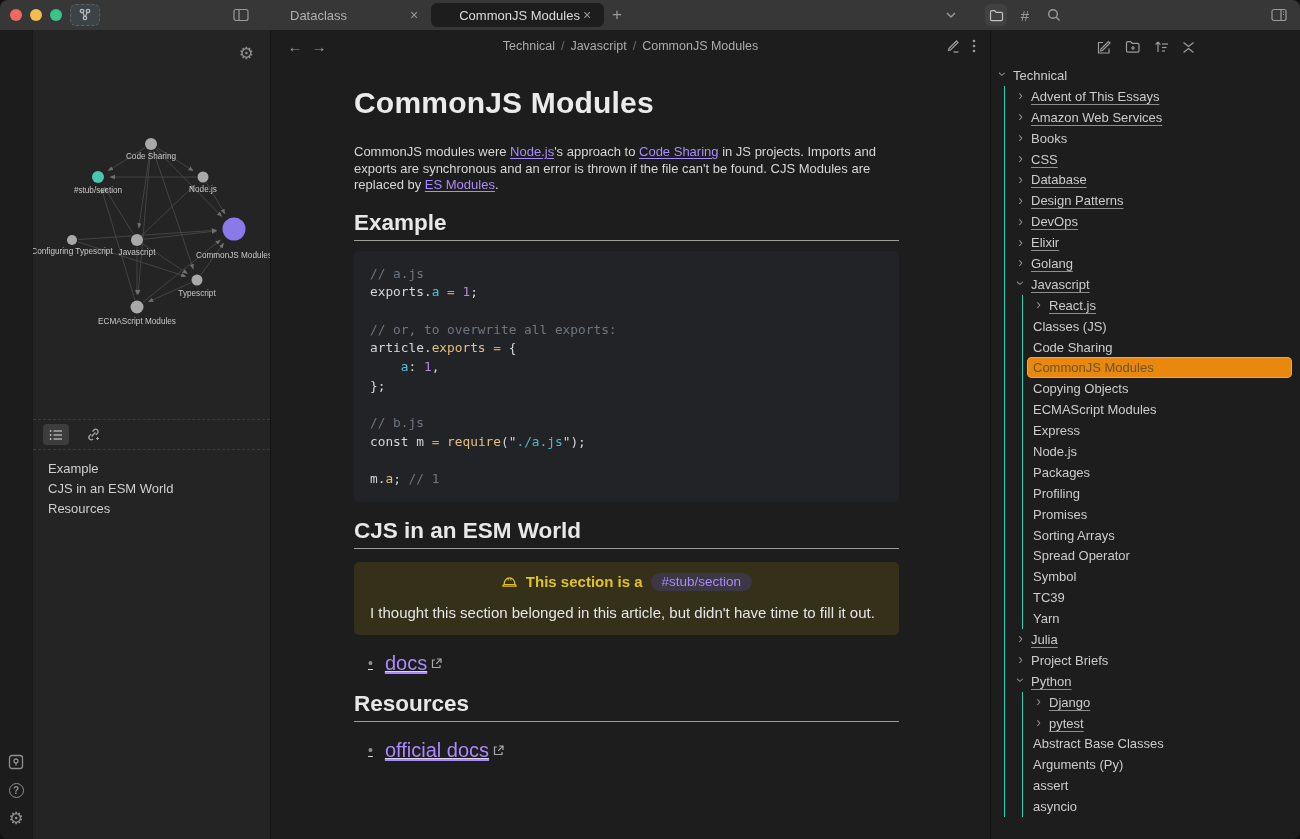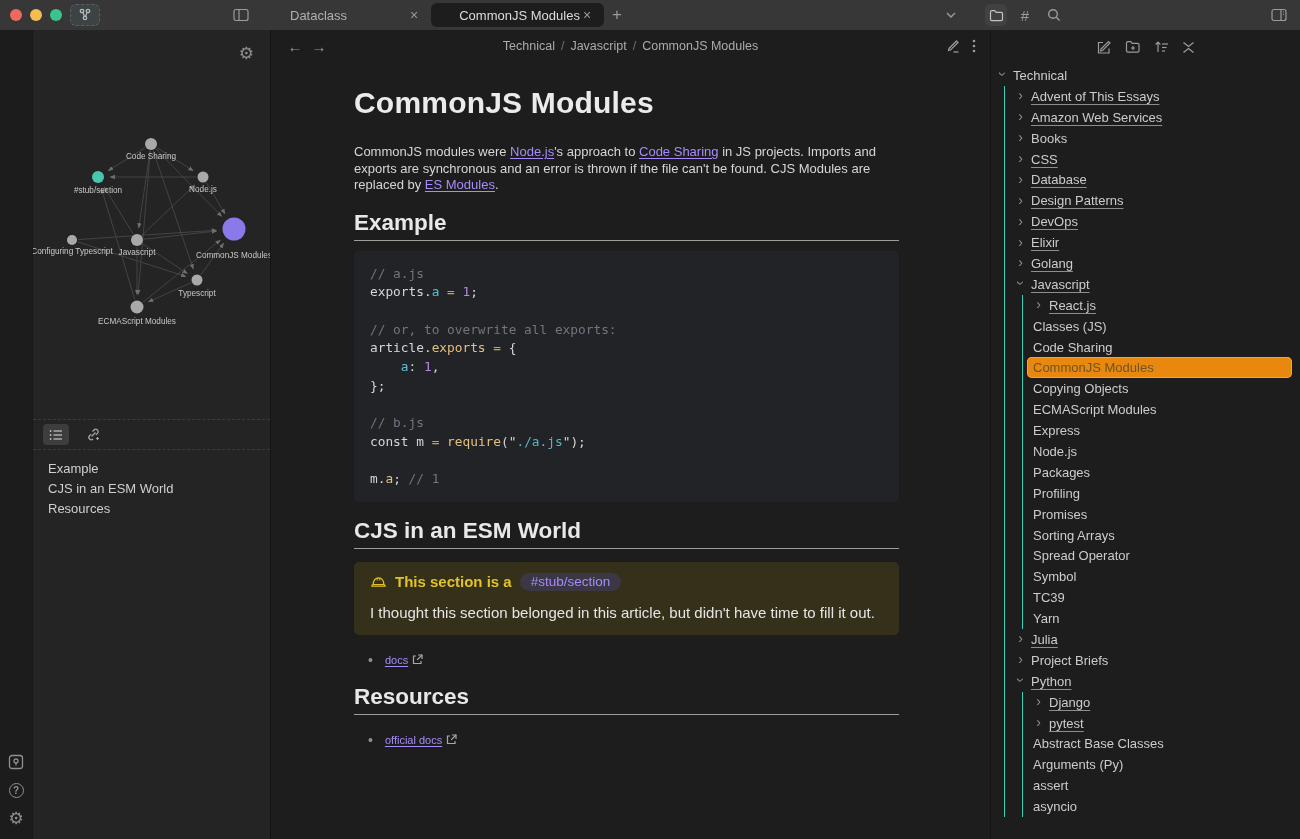--- a/index.html
+++ b/index.html
@@ -1,18 +1,18 @@
 <!DOCTYPE html>
 <html><head>
 <meta charset="utf-8">
 <style>
   * { margin:0; padding:0; box-sizing:border-box; }
   html,body { background:#111; }
   body { font-family:"Liberation Sans", sans-serif; }
-  .app { position:relative; width:1300px; height:839px; background:#1d1d1d; overflow:hidden; color:#d6d6d6; }
+  .app { position:relative; width:1300px; height:839px; background:#1d1d1d; overflow:hidden; color:#d6d6d6;border-radius:8px; }
 
   
   .topbar { position:absolute; left:0; top:0; width:1300px; height:30px; background:#373737; display:flex; align-items:center; }
   .traffic { display:flex; gap:8px; padding-left:10px; width:66px; }
   .tl { width:12px; height:12px; border-radius:50%; }
   .tl.red{ background:#ee6a5e; } .tl.yel{ background:#f5bd4f; } .tl.grn{ background:#3ac48b; }
   .graph-btn { width:30px; height:22px; background:#3d4345; border:1px dashed #5a6164; border-radius:6px; display:flex; align-items:center; justify-content:center; margin-left:4px; }
   .tb-spacer1 { width:130px; }
   .tb-icon { color:#9b9b9b; display:flex; align-items:center; justify-content:center; width:22px; height:22px; flex:none; }
   .tabs { display:flex; align-items:center; height:30px; margin-left:10px; width:360px; }
@@ -54,24 +54,24 @@
   .hdr-actions { position:absolute; right:14px; display:flex; gap:12px; align-items:center; color:#9a9a9a; }
   .note-content { padding:24px 91px 40px 83px; }
   h1.note-title { font-size:30px; font-weight:700; color:#ebebeb; letter-spacing:.2px; margin-bottom:24px; }
   p.intro { font-size:13px; line-height:1.27; color:#d6d6d6; margin-bottom:8px; }
   a.ilink { color:#a88bfa; text-decoration:underline; text-underline-offset:2px; cursor:pointer; }
   h2.sec { font-size:22.5px; font-weight:700; color:#e8e8e8; margin-top:16px; padding-bottom:4px; border-bottom:1px solid #9d9d9d; }
   .codeblock { margin-top:10px; background:#212327; border-radius:5px; padding:14px 16px 13px; font-family:"DejaVu Sans Mono", monospace; font-size:12.8px; }
   .cl { line-height:18.7px; white-space:pre; }
   .cm{ color:#6e7681; } .pl{ color:#d6d6d6; } .cy{ color:#58c1d8; } .op{ color:#db9d3f; } .yl{ color:#e5c07b; } .nu{ color:#b487e0; } .st{ color:#56b6c2; }
   .callout { margin-top:13px; background:#343019; border-radius:5px; padding:11px 16px 14px; }
-  .callout-title { display:flex; align-items:center; gap:8px; color:#e3c229; font-weight:700; font-size:15px; }
+  .callout-title { display:flex; align-items:center; gap:8px; color:#e3c229; font-weight:700; font-size:15px;justify-content:center; }
   .tag-pill { background:#3b3744; color:#a88bfa; font-weight:400; font-size:13.5px; padding:1px 11px 2px; border-radius:12px; }
   .callout-body { margin-top:13px; font-size:15px; color:#e5e5e5; }
-  ul.doclist { list-style:none; margin:17px 0 6px 14px; font-size:11px; }
+  ul.doclist { list-style:none; margin:17px 0 6px 14px; font-size:20px;text-decoration:underline; }
   ul.doclist li { display:flex; align-items:center; }
   ul.doclist li::before { content:"•"; color:#8f8f8f; margin-right:12px; font-size:14px; }
   .ext { color:#a8a8a8; margin-left:4px; display:inline-flex; }
 
   
   .rightbar { position:absolute; left:990px; top:30px; width:310px; height:809px; background:#1d1d1d; border-left:1px solid #141414; overflow:hidden; }
   .rb-header { height:30px; display:flex; align-items:center; justify-content:center; gap:13px; color:#9b9b9b; padding-top:4px; }
   .tree { margin-top:5px; padding-left:6px; font-size:13px; color:#cccccc; }
   .trow { display:flex; align-items:center; height:20.9px; white-space:nowrap; margin-right:8px; border-radius:5px; }
   .trow .chv { width:11px; margin-right:5px; color:#8f8f8f; font-size:14px; line-height:1; display:inline-flex; justify-content:center; transform:translateY(-1px); }

